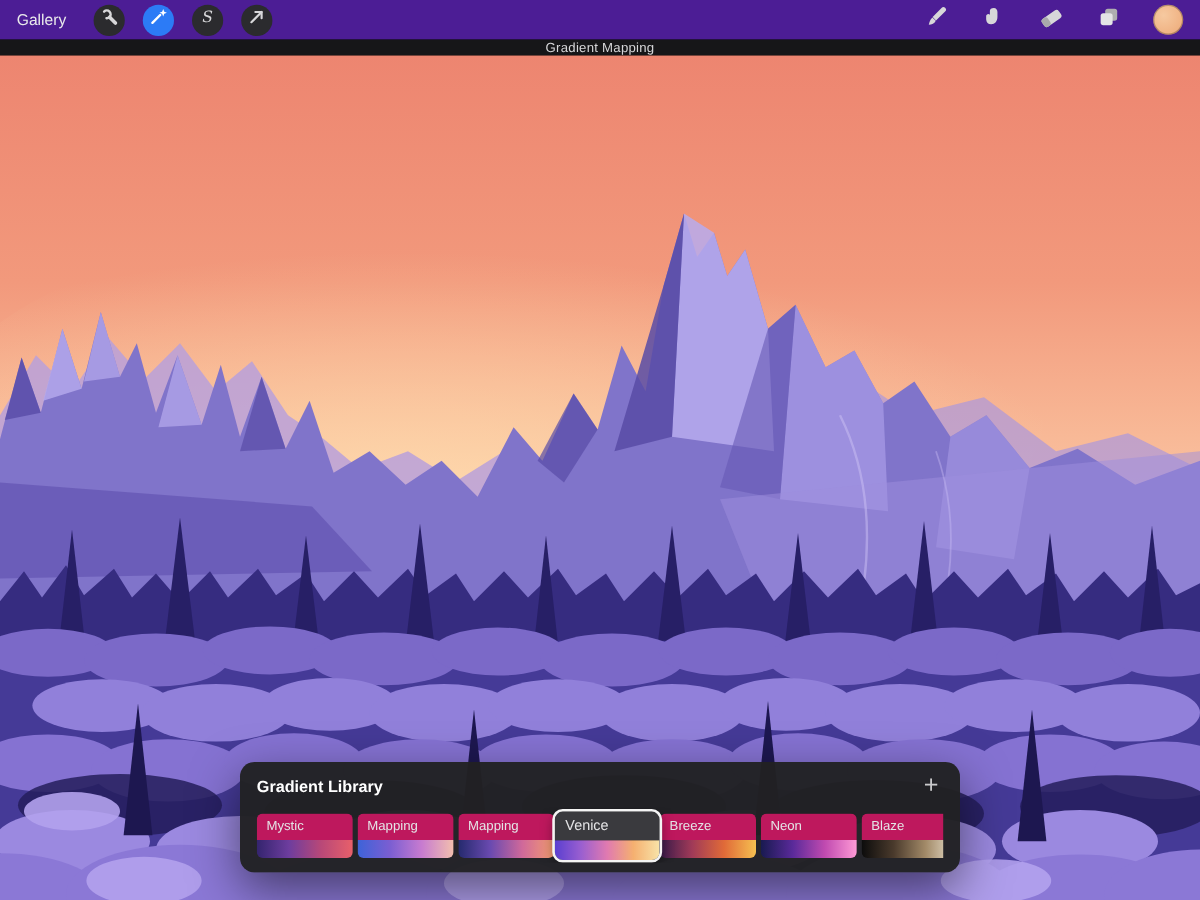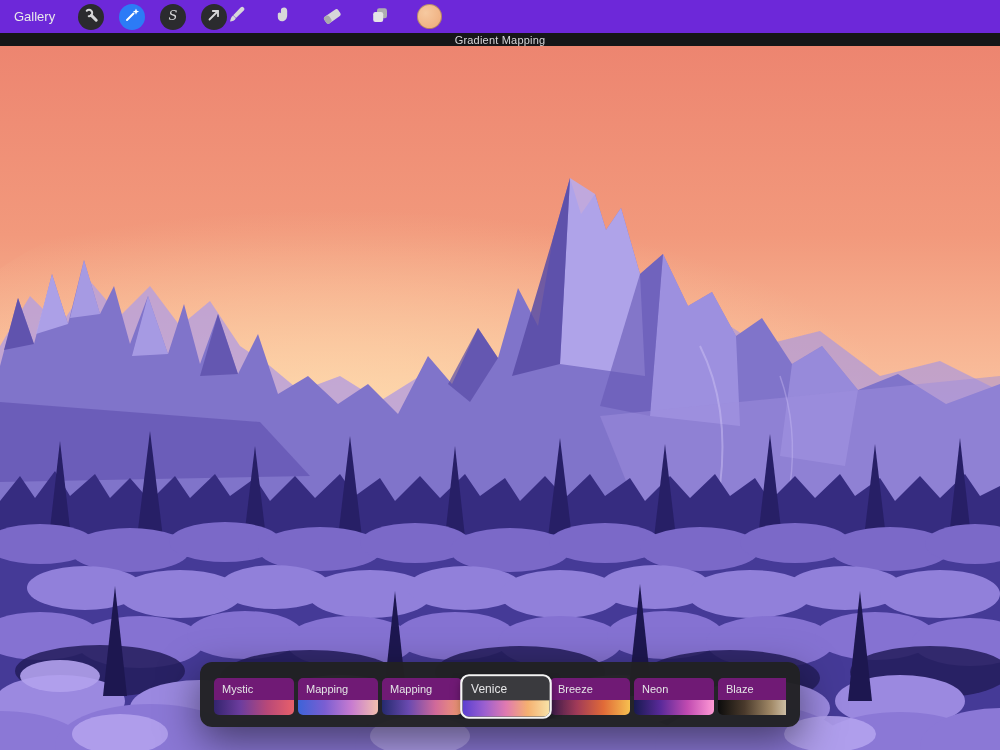--- a/index.html
+++ b/index.html
@@ -6,22 +6,22 @@
   html,body { margin:0; padding:0; }
   body {
     width:1000px; height:750px; overflow:hidden; position:relative;
     background:#000; font-family:"Liberation Sans","DejaVu Sans",sans-serif;
     -webkit-font-smoothing:antialiased;
   }
 
   
   .toolbar {
     position:absolute; top:0; left:0; right:0; height:33px;
-    background:#6d28d9; display:flex; align-items:center;
-    justify-content:flex-start; padding:0 14px; z-index:30;
+    background:#4c1d95; display:flex; align-items:center;
+    justify-content:space-between; padding:0 14px; z-index:30;
   }
   .tb-left { display:flex; align-items:center; gap:15px; }
   .gallery-btn { color:#e9e9eb; font-size:13px; margin-right:8px; cursor:default; }
   .tool-circle {
     width:26px; height:26px; border-radius:50%; background:#2b2b2e;
     display:flex; align-items:center; justify-content:center;
   }
   .tool-circle.active { background:#2c7bf6; }
   .tb-right { display:flex; align-items:center; gap:27px; }
   .tb-right .icon { display:flex; align-items:center; justify-content:center; }
@@ -53,21 +53,21 @@
   .panel-header { display:flex; align-items:center; justify-content:space-between; height:18px; margin-bottom:9px; }
   .panel-title { color:#fff; font-size:13.5px; font-weight:bold; }
   .add-btn { color:#c9c9cb; font-size:21px; font-weight:300; line-height:16px; padding:0 4px; cursor:default; }
 
   .swatch-row { display:flex; gap:4px; align-items:center; height:46px; overflow:hidden; }
   .swatch {
     width:80px; flex:0 0 auto; border-radius:5px; overflow:hidden;
     display:flex; flex-direction:column; position:relative;
   }
   .swatch-label {
-    background:#701a75; color:#e4e4e6; font-size:11px;
+    background:#be185d; color:#e4e4e6; font-size:11px;
     height:22px; padding:5px 4px 0 8px; white-space:nowrap; overflow:hidden;
   }
   .swatch-grad { height:15px; }
   .swatch.selected {
     outline:2px solid #f4f4f4; border-radius:6px;
     transform:scale(1.09); z-index:2;
     box-shadow:0 3px 10px rgba(0,0,0,.5);
   }
   .swatch.selected .swatch-label { background:#3a3a3e; }
 </style>
@@ -295,20 +295,24 @@
     <g fill="#b3a2ee" opacity="0.9">
       <ellipse cx="120" cy="688" rx="48" ry="20"></ellipse>
         <ellipse cx="60" cy="630" rx="40" ry="16"></ellipse>
       <ellipse cx="420" cy="690" rx="50" ry="20"></ellipse>
         <ellipse cx="830" cy="688" rx="46" ry="18"></ellipse>
     </g>
   </svg>
 </div>
 
 <div class="panel">
+  <div class="panel-header">
+    <span class="panel-title">Gradient Library</span>
+    <span class="add-btn">+</span>
+  </div>
   <div class="swatch-row">
       <div class="swatch">
         <div class="swatch-label">Mystic</div>
         <div class="swatch-grad" style="background: linear-gradient(90deg, rgb(52, 36, 110), rgb(109, 61, 158), rgb(184, 72, 120), rgb(232, 96, 106));"></div>
       </div>
       <div class="swatch">
         <div class="swatch-label">Mapping</div>
         <div class="swatch-grad" style="background: linear-gradient(90deg, rgb(61, 99, 216), rgb(122, 94, 210), rgb(199, 123, 208), rgb(242, 191, 174));"></div>
       </div>
       <div class="swatch">

